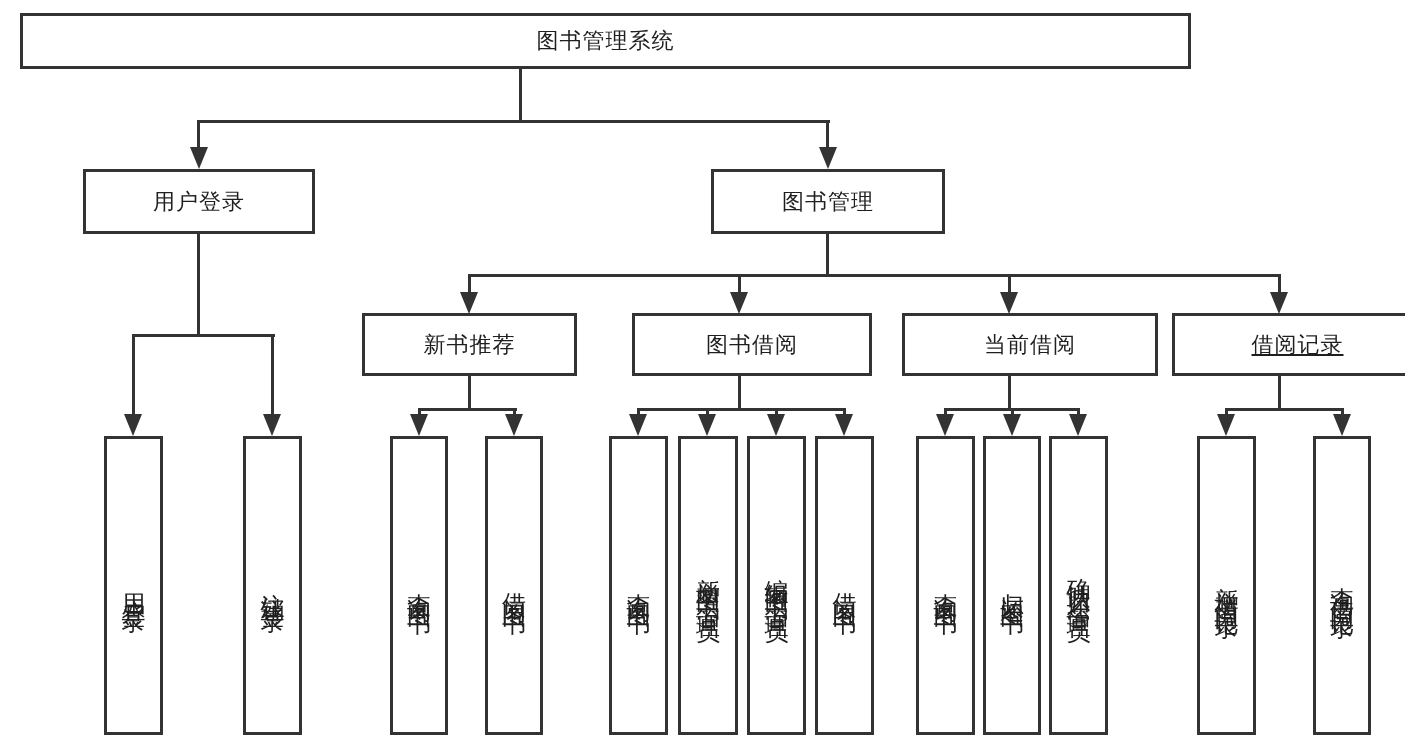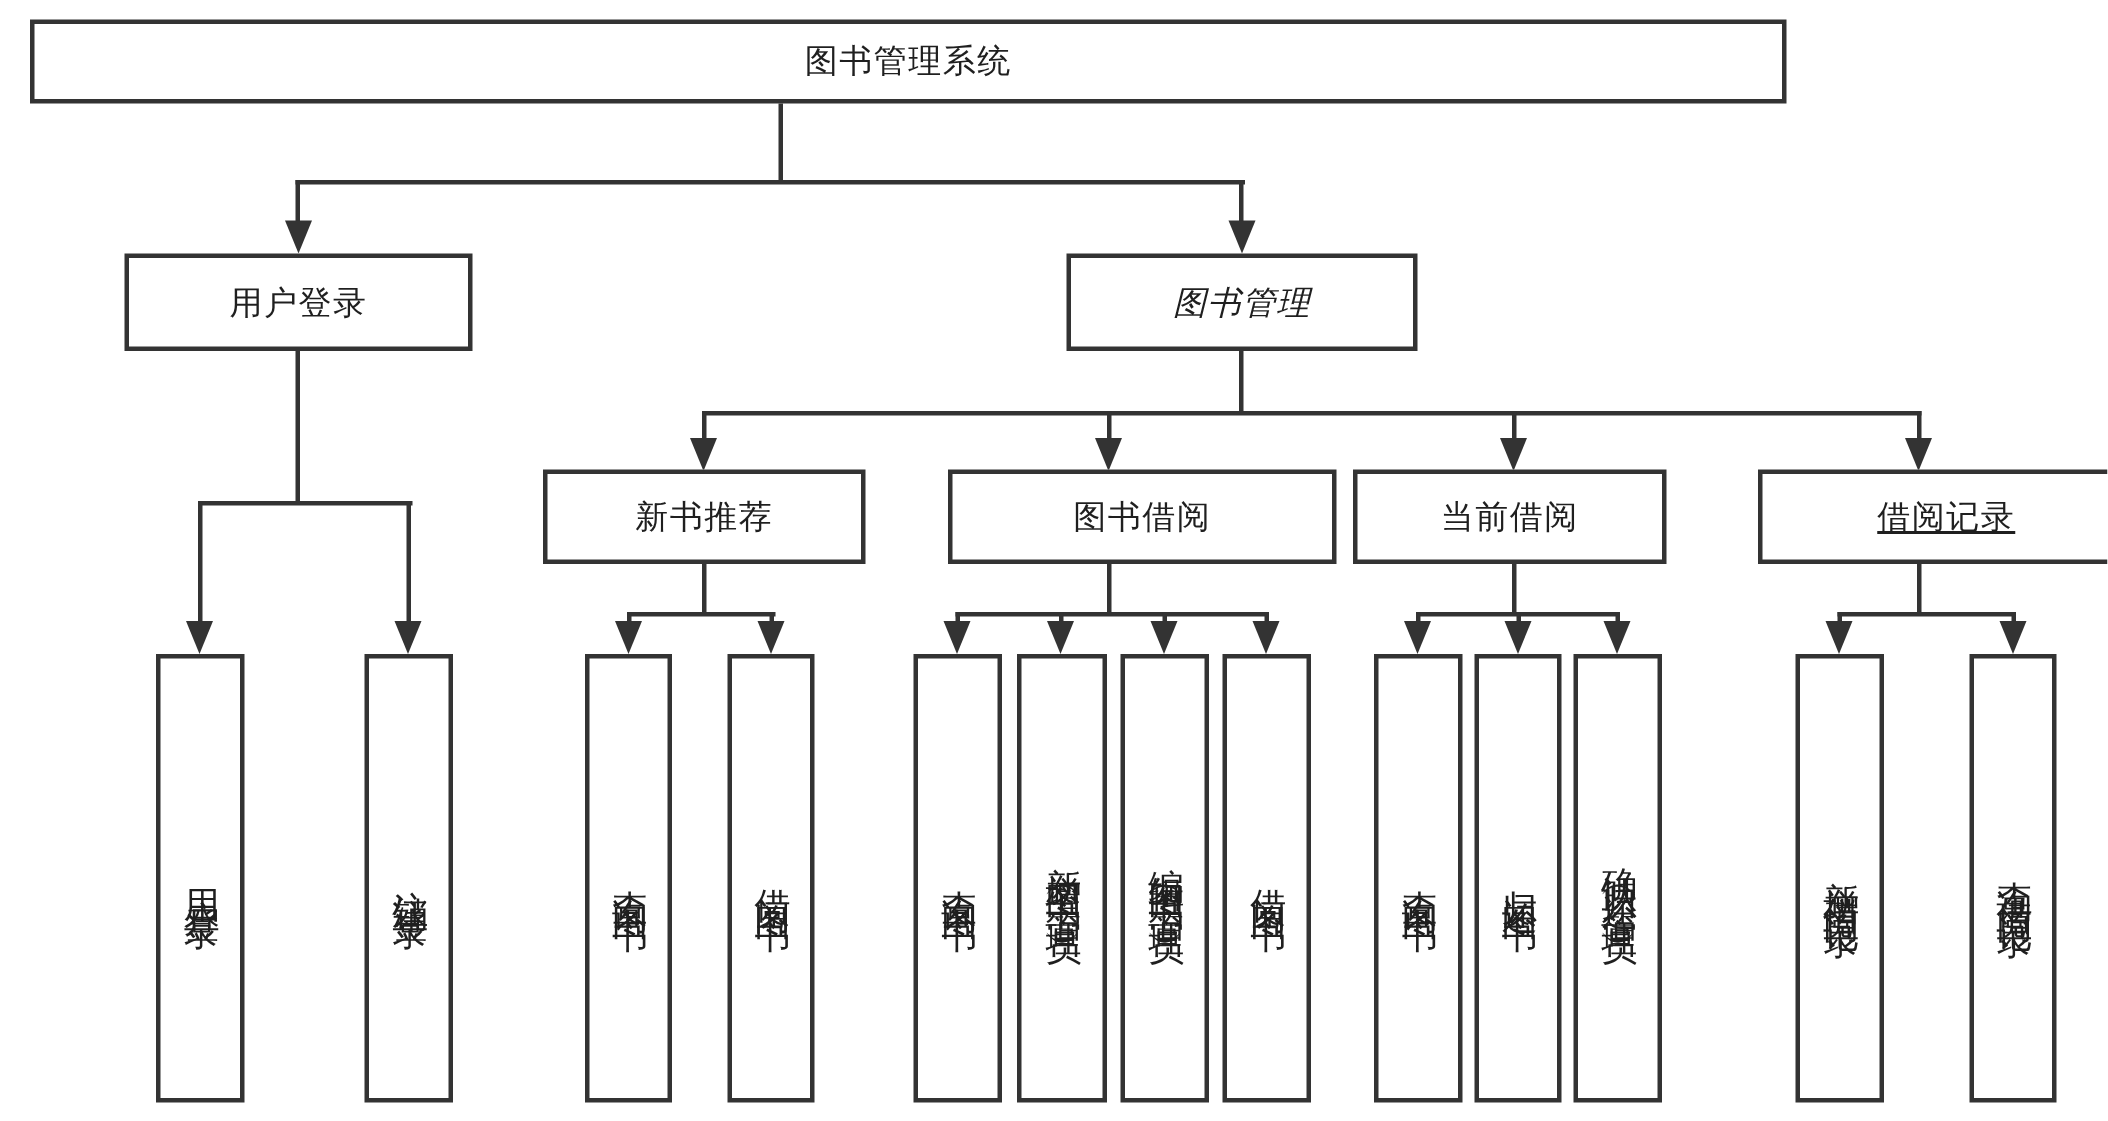--- a/index.html
+++ b/index.html
@@ -75,21 +75,21 @@
   <div class="vline" style="left:519px; top:69px; height:51px;"></div>
   <div class="hline" style="left:197px; top:120px; width:633px;"></div>
   <div class="vline" style="left:197px; top:120px; height:29px;"></div>
   <div class="arrow" style="left:190px; top:147px;"></div>
   <div class="vline" style="left:826px; top:120px; height:29px;"></div>
   <div class="arrow" style="left:819px; top:147px;"></div>
 
   <div class="box hbox" style="left:83px; top:169px; width:232px; height:65px;">
     <span>用户登录</span>
   </div>
-  <div class="box hbox" style="left:711px; top:169px; width:234px; height:65px;font-style:italic;">
+  <div class="box hbox" style="left:711px; top:169px; width:234px; height:65px;">
     <span>图书管理</span>
   </div>
 
   <div class="vline" style="left:197px; top:234px; height:100px;"></div>
   <div class="hline" style="left:132px; top:334px; width:143px;"></div>
   <div class="vline" style="left:132px; top:334px; height:82px;"></div>
   <div class="arrow" style="left:124px; top:414px;"></div>
   <div class="vline" style="left:271px; top:334px; height:82px;"></div>
   <div class="arrow" style="left:263px; top:414px;"></div>
 
@@ -100,24 +100,24 @@
   <div class="vline" style="left:738px; top:274px; height:22px;"></div>
   <div class="arrow" style="left:730px; top:292px;"></div>
   <div class="vline" style="left:1008px; top:274px; height:22px;"></div>
   <div class="arrow" style="left:1000px; top:292px;"></div>
   <div class="vline" style="left:1278px; top:274px; height:22px;"></div>
   <div class="arrow" style="left:1270px; top:292px;"></div>
 
   <div class="box hbox" style="left:362px; top:313px; width:215px; height:63px;">
     <span>新书推荐</span>
   </div>
-  <div class="box hbox" style="left:632px; top:313px; width:259px; height:63px;">
+  <div class="box hbox" style="left:632px; top:313px; width:240px; height:63px;">
     <span>图书借阅</span>
   </div>
-  <div class="box hbox" style="left:902px; top:313px; width:209px; height:63px;">
+  <div class="box hbox" style="left:902px; top:313px; width:256px; height:63px;">
     <span>当前借阅</span>
   </div>
   <div class="box hbox" style="left:1172px; top:313px; width:251px; height:63px;text-decoration:underline;">
     <span>借阅记录</span>
   </div>
 
   <div class="vline" style="left:468px; top:376px; height:32px;"></div>
   <div class="hline" style="left:418px; top:408px; width:99px;"></div>
   <div class="vline" style="left:418px; top:408px; height:10px;"></div>
   <div class="arrow" style="left:410px; top:414px;"></div>

